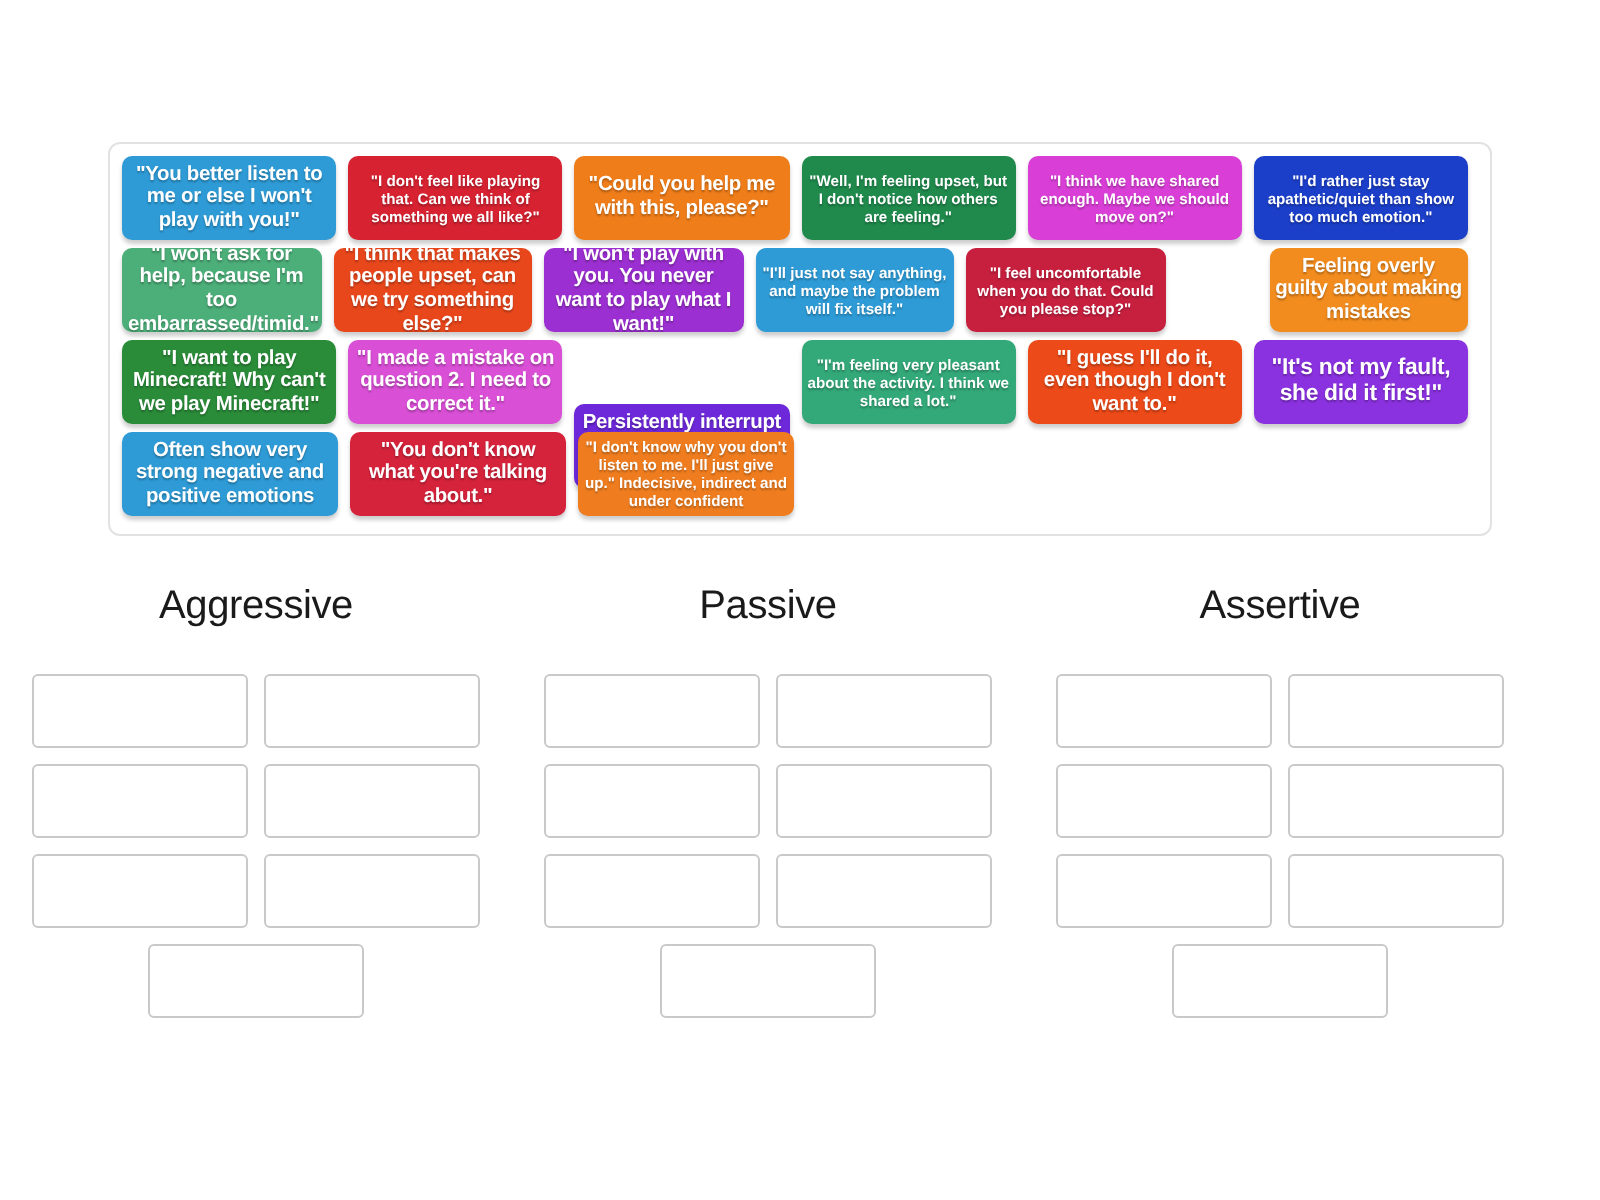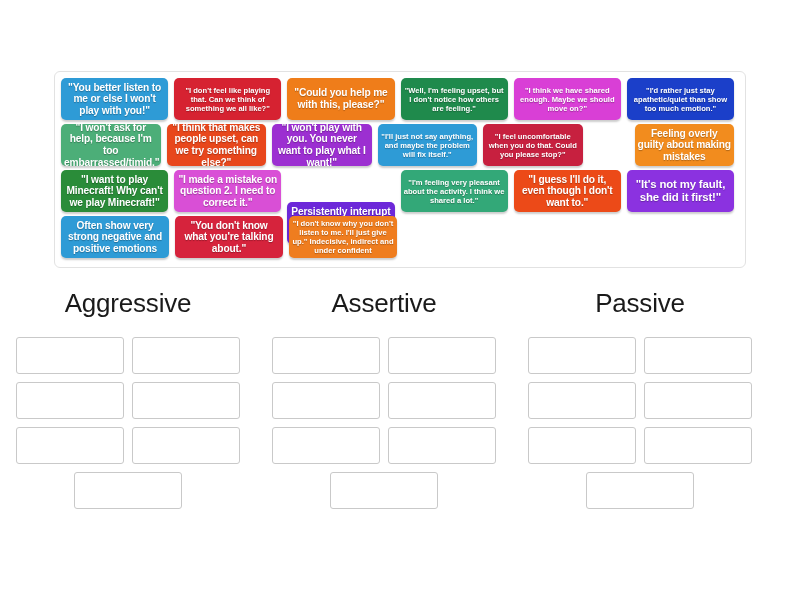--- a/index.html
+++ b/index.html
@@ -89,21 +89,21 @@
   }
 
   .category {
     width: 256px;
     display: flex;
     flex-direction: column;
     align-items: center;
   }
 
   .category-title {
-    font-size: 26px;
+    font-size: 20px;
     font-weight: normal;
     color: #1a1a1a;
     line-height: 30px;
     margin: 0 0 19px 0;
     font-family: "Liberation Sans", sans-serif;
     letter-spacing: -0.2px;
   }
 
   .dropzone-grid {
     display: flex;
@@ -222,42 +222,42 @@
           <div class="dropzone"></div>
           <div class="dropzone"></div>
           <div class="dropzone"></div>
           <div class="dropzone"></div>
         </div>
         <div class="dropzone-last-row">
           <div class="dropzone centered"></div>
         </div>
       </div>
       <div class="category">
+        <div class="category-title">Passive</div>
+        <div class="dropzone-grid">
+          <div class="dropzone"></div>
+          <div class="dropzone"></div>
+          <div class="dropzone"></div>
+          <div class="dropzone"></div>
+          <div class="dropzone"></div>
+          <div class="dropzone"></div>
+        </div>
+        <div class="dropzone-last-row">
+          <div class="dropzone centered"></div>
+        </div>
+      </div>
+      <div class="category">
         <div class="category-title">Assertive</div>
         <div class="dropzone-grid">
           <div class="dropzone"></div>
           <div class="dropzone"></div>
           <div class="dropzone"></div>
           <div class="dropzone"></div>
           <div class="dropzone"></div>
           <div class="dropzone"></div>
         </div>
         <div class="dropzone-last-row">
           <div class="dropzone centered"></div>
         </div>
       </div>
-      <div class="category">
-        <div class="category-title">Passive</div>
-        <div class="dropzone-grid">
-          <div class="dropzone"></div>
-          <div class="dropzone"></div>
-          <div class="dropzone"></div>
-          <div class="dropzone"></div>
-          <div class="dropzone"></div>
-          <div class="dropzone"></div>
-        </div>
-        <div class="dropzone-last-row">
-          <div class="dropzone centered"></div>
-        </div>
-      </div>
     </div>
 
 </div>
 
 </body></html>

